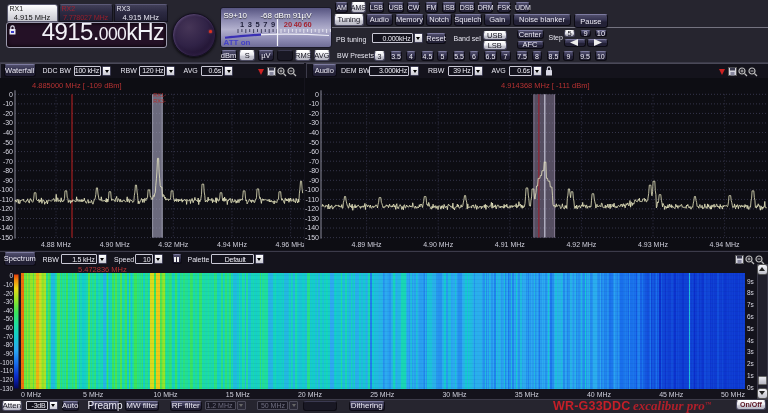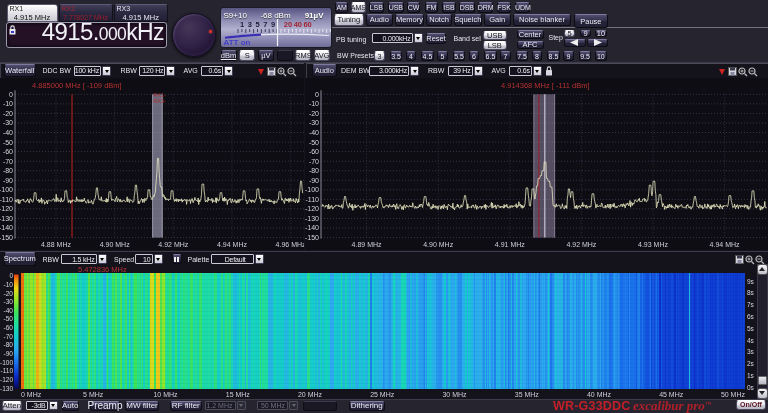--- a/index.html
+++ b/index.html
@@ -33,21 +33,21 @@
         <rect x="0.5" y="4" width="6" height="5.5" rx="0.5" fill="#e8e8f4"></rect>
         <rect x="2" y="6" width="3" height="2" fill="#3a3acc"></rect>
         <path d="M1.8 4 V2.6 a1.7 1.7 0 0 1 3.4 0 V4" fill="none" stroke="#e8e8f4" stroke-width="1.1"></path>
       </svg>
     </div>
     <div class="abs" style="left:172px;top:12.5px;width:44px;height:44px;border-radius:50%;background:radial-gradient(circle at 38% 32%,#463557,#302246 48%,#201331 75%,#150c23 100%);border:1px solid #141020;box-shadow:0 1px 3px rgba(0,0,0,0.9), inset 1px 1px 2px rgba(140,120,170,0.4), inset -1px -2px 3px rgba(80,60,110,0.3);"></div>
     <div class="abs" style="left:208.5px;top:30px;width:3px;height:3px;border-radius:50%;background:#df3020;box-shadow:0 0 2px #ff5040;"></div>
     <div class="abs" style="left:219.5px;top:7px;width:112px;height:41px;border-radius:3px;border:1px solid #1a1926;background:linear-gradient(180deg,#575581 0%,#8d8bb2 30%,#b3b1ce 55%,#9593ba 75%,#6f6d96 100%);">
       <div style="position:absolute;left:3px;top:2.5px;font-size:8px;color:#fff;text-shadow:0 1px 1px #333;">S9+10</div>
       <div style="position:absolute;left:0;top:2.5px;width:100%;text-align:center;font-size:8px;color:#fff;text-shadow:0 1px 1px #333;">-68 dBm</div>
-      <div style="position:absolute;right:7px;top:2.5px;font-size:8px;color:#fff;text-shadow:0 1px 1px #333;font-weight:bold;">91µV</div>
+      <div style="position:absolute;right:19px;top:2.5px;font-size:8px;color:#fff;text-shadow:0 1px 1px #333;">91µV</div>
       <svg width="112" height="28" viewBox="0 0 112 28" style="position:absolute;left:0;top:11px">
         <text x="21.0" y="8" font-size="7.5" fill="#1d1d38" text-anchor="middle" font-family="Liberation Sans, sans-serif" font-weight="bold">1</text>
         <text x="28.8" y="8" font-size="7.5" fill="#1d1d38" text-anchor="middle" font-family="Liberation Sans, sans-serif" font-weight="bold">3</text>
         <text x="36.6" y="8" font-size="7.5" fill="#1d1d38" text-anchor="middle" font-family="Liberation Sans, sans-serif" font-weight="bold">5</text>
         <text x="44.4" y="8" font-size="7.5" fill="#1d1d38" text-anchor="middle" font-family="Liberation Sans, sans-serif" font-weight="bold">7</text>
         <text x="52.2" y="8" font-size="7.5" fill="#1d1d38" text-anchor="middle" font-family="Liberation Sans, sans-serif" font-weight="bold">9</text>
         <text x="67.0" y="8" font-size="7.5" fill="#a42432" text-anchor="middle" font-family="Liberation Sans, sans-serif" font-weight="bold">20</text>
         <text x="76.8" y="8" font-size="7.5" fill="#a42432" text-anchor="middle" font-family="Liberation Sans, sans-serif" font-weight="bold">40</text>
         <text x="86.6" y="8" font-size="7.5" fill="#a42432" text-anchor="middle" font-family="Liberation Sans, sans-serif" font-weight="bold">60</text>
         <line x1="17.0" y1="10" x2="17.0" y2="14" stroke="#242444" stroke-width="0.8"></line>

